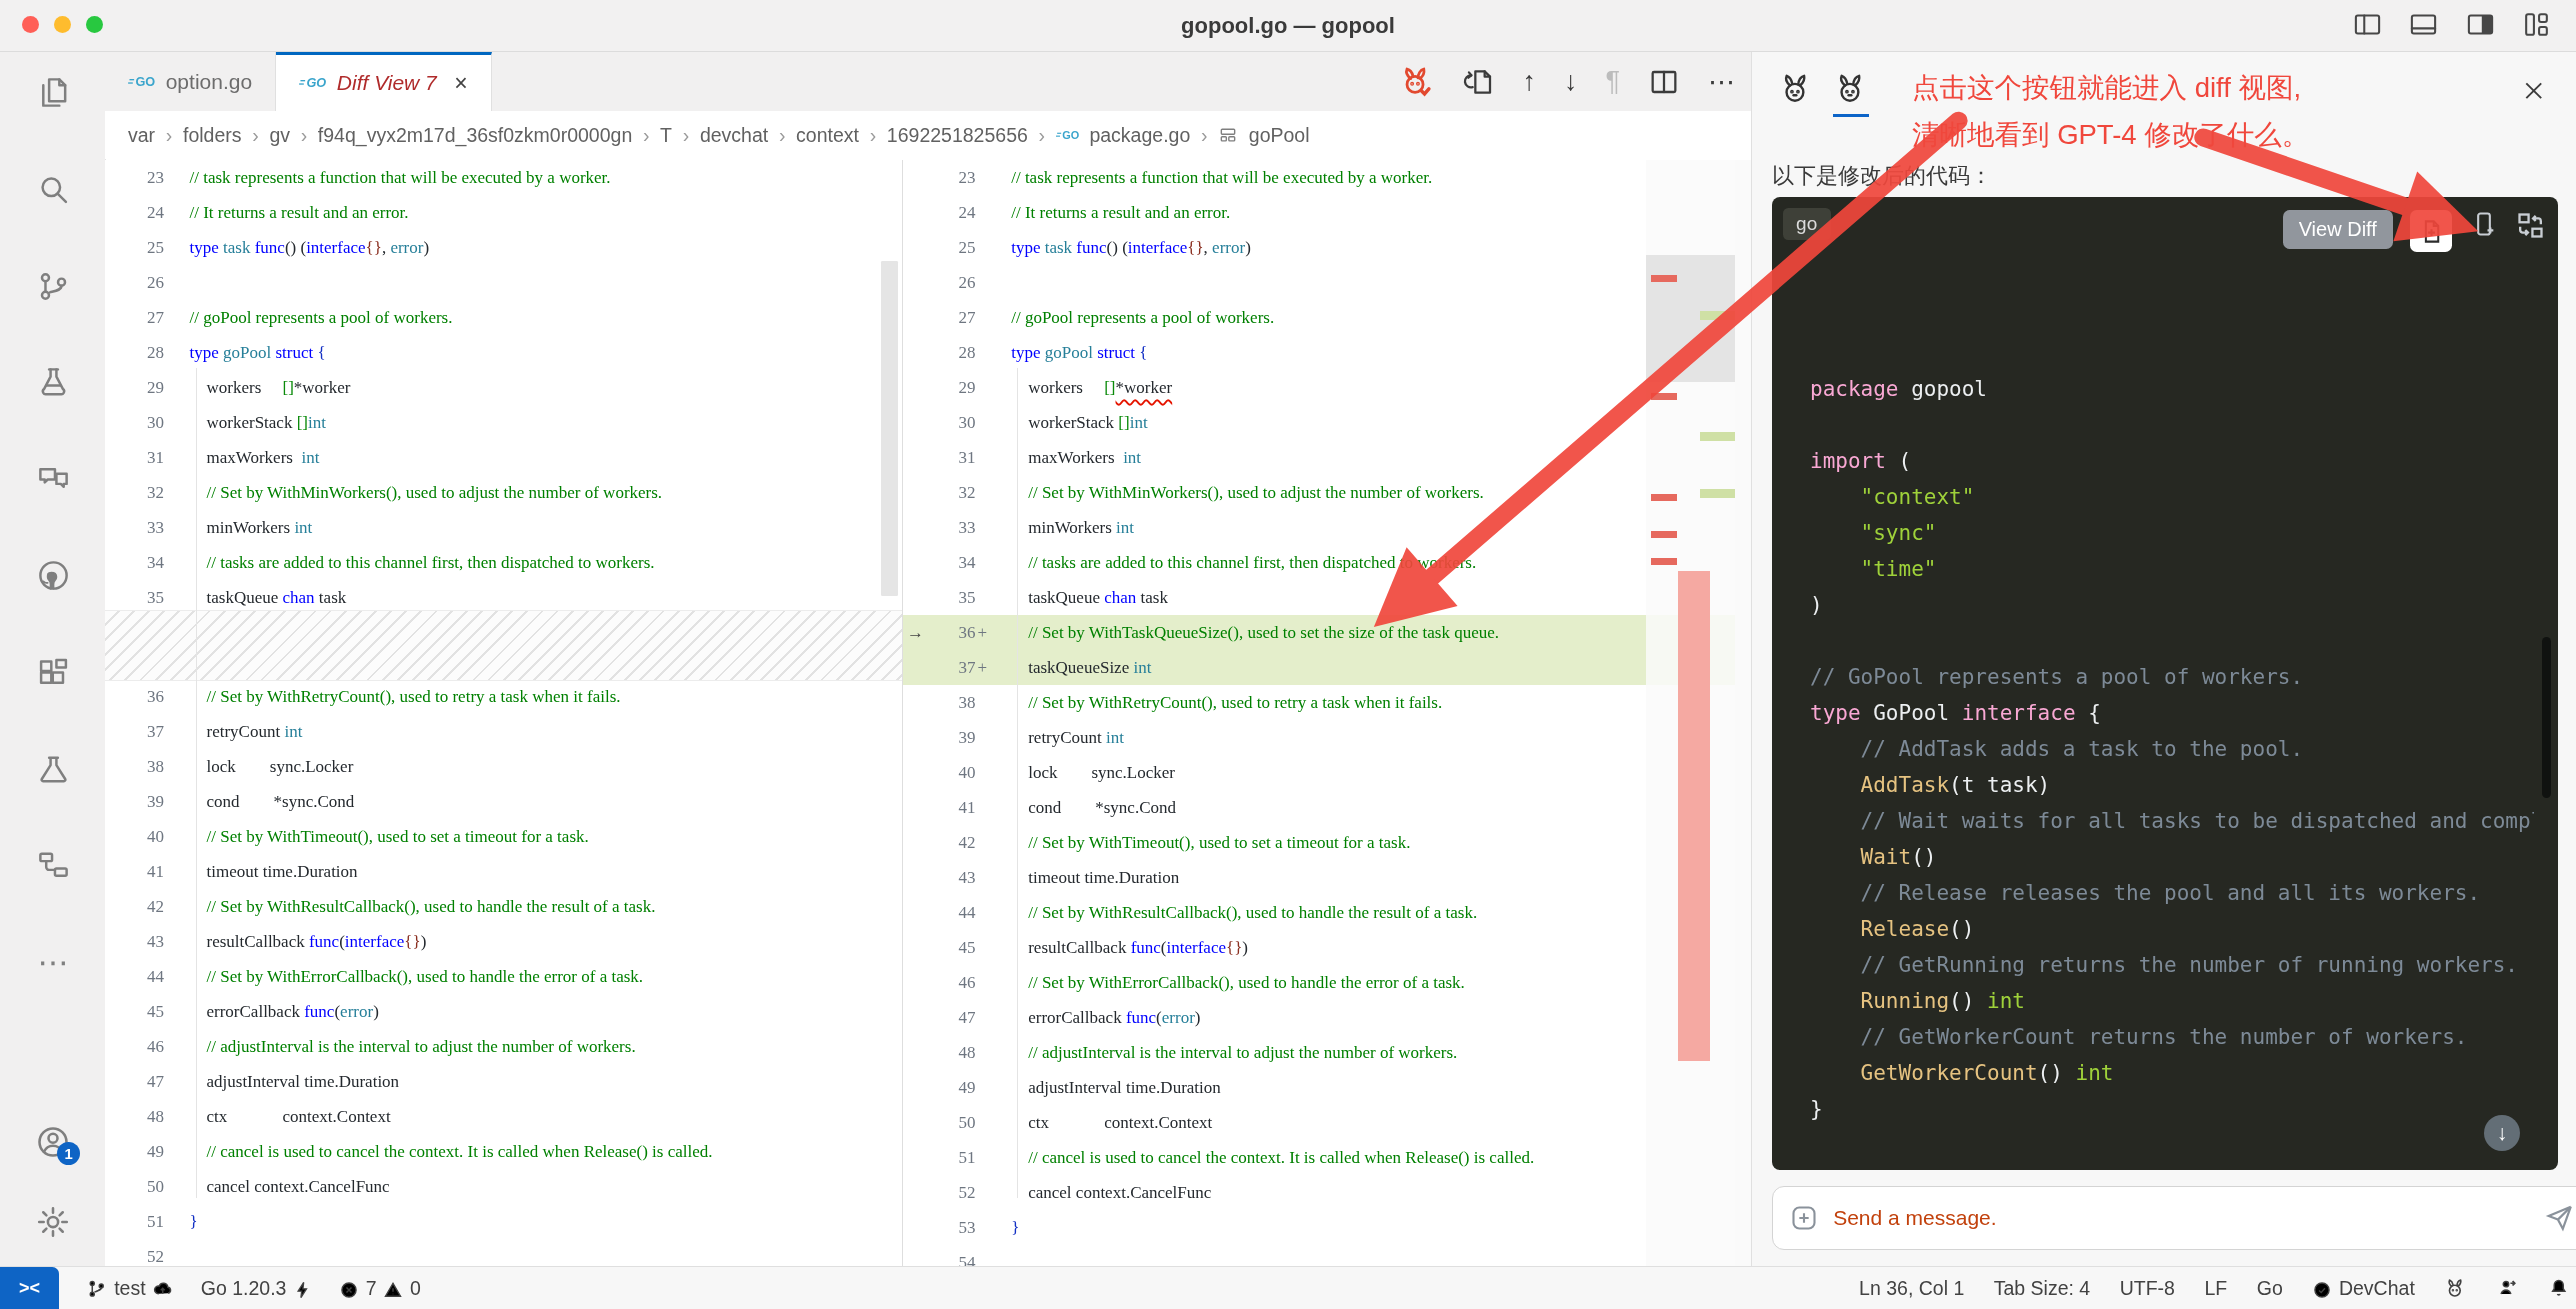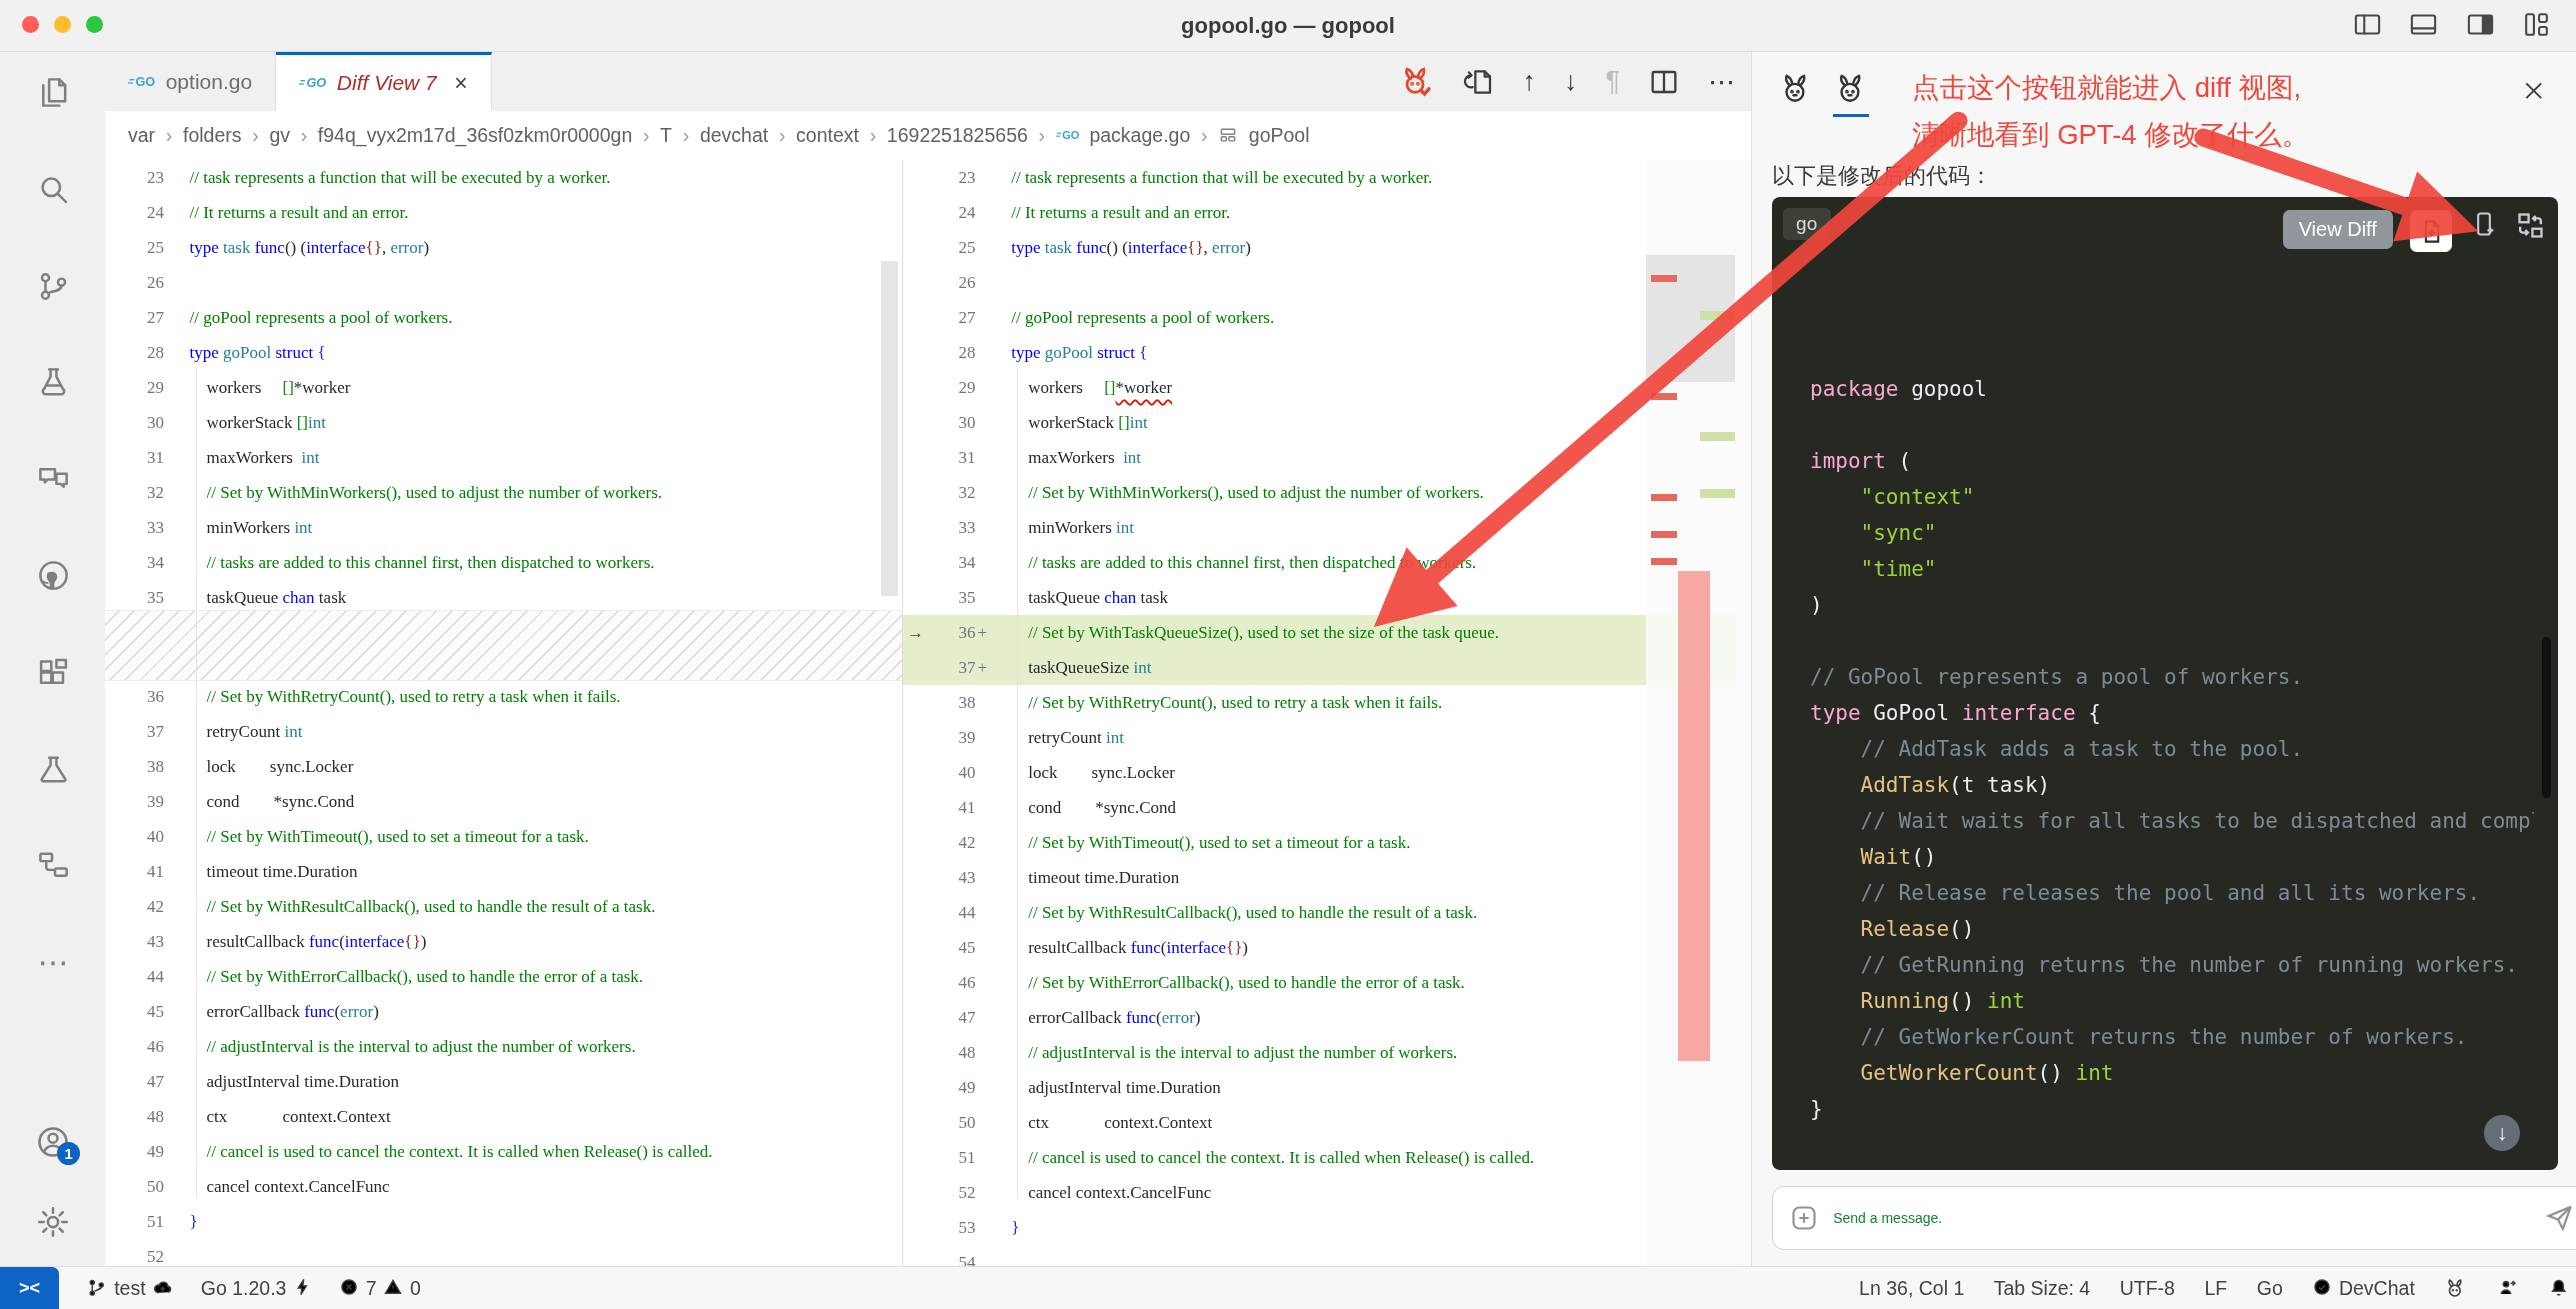--- a/index.html
+++ b/index.html
@@ -79,26 +79,26 @@
   .filebtn{width:42px;height:42px;background:#fff;border-radius:6.7px;display:flex;align-items:center;justify-content:center}
   .filebtn svg{stroke:#2b2b2b;stroke-width:1.8}
   .cb-ic svg{stroke:#c9ced4;stroke-width:1.8}
   .dcode{position:absolute;left:38px;top:66px;right:24px;font-family:"DejaVu Sans Mono",monospace;font-size:21px;line-height:36px;white-space:pre}
   .dline{height:36px;white-space:pre;overflow:hidden}
   .tk-dk{color:#f9a8d4}.tk-dp{color:#eceff1}.tk-ds{color:#9fd23a}.tk-dc{color:#7d8a97}.tk-df{color:#e6c381}.tk-dg{color:#9fd23a}
   .cb-scroll{position:absolute;right:6.7px;top:440px;width:9.4px;height:161px;background:#101210;border-radius:4.7px}
   .downbtn{position:absolute;right:38px;bottom:19px;width:36px;height:36px;border-radius:50%;background:rgba(110,122,133,.85);color:#fff;font-size:21.5px;display:flex;align-items:center;justify-content:center}
   .inputbox{position:absolute;left:20px;bottom:17.4px;width:784px;height:62px;background:#fff;border:1.3px solid #d4d4d4;border-radius:12px;display:flex;align-items:center;padding:0 17.4px;gap:14.8px}
   .inputbox svg{stroke:#8a929b;stroke-width:1.8}
-  .placeholder{flex:1;font-size:14px;color:#15803d}
+  .placeholder{flex:1;font-size:21px;color:#c2410c}
 
   
   .statusbar{position:absolute;left:0;right:0;bottom:0;height:42px;background:#f7f7f7;border-top:0.7px solid #dfdfdf;font-size:19.5px;color:#424242;display:flex;align-items:center}
   .remote{width:59px;height:42px;background:#0e64c5;color:#fff;display:flex;align-items:center;justify-content:center;font-weight:700;font-size:18px;border-top-right-radius:6.7px}
-  .sb-item{display:flex;align-items:flex-start;gap:6.7px;margin-left:27px}
+  .sb-item{display:flex;align-items:flex-end;gap:6.7px;margin-left:27px}
   .sb-right{margin-left:auto;display:flex;align-items:center;margin-right:6.7px}
   .sb-right .sb-item{margin-left:29.5px}
   .sb-item svg{stroke:#424242;stroke-width:1.7}
 
   
   .arrows{position:absolute;left:0;top:0;width:2576px;height:1309px;pointer-events:none}
 </style>
 </head>
 <body>
 

